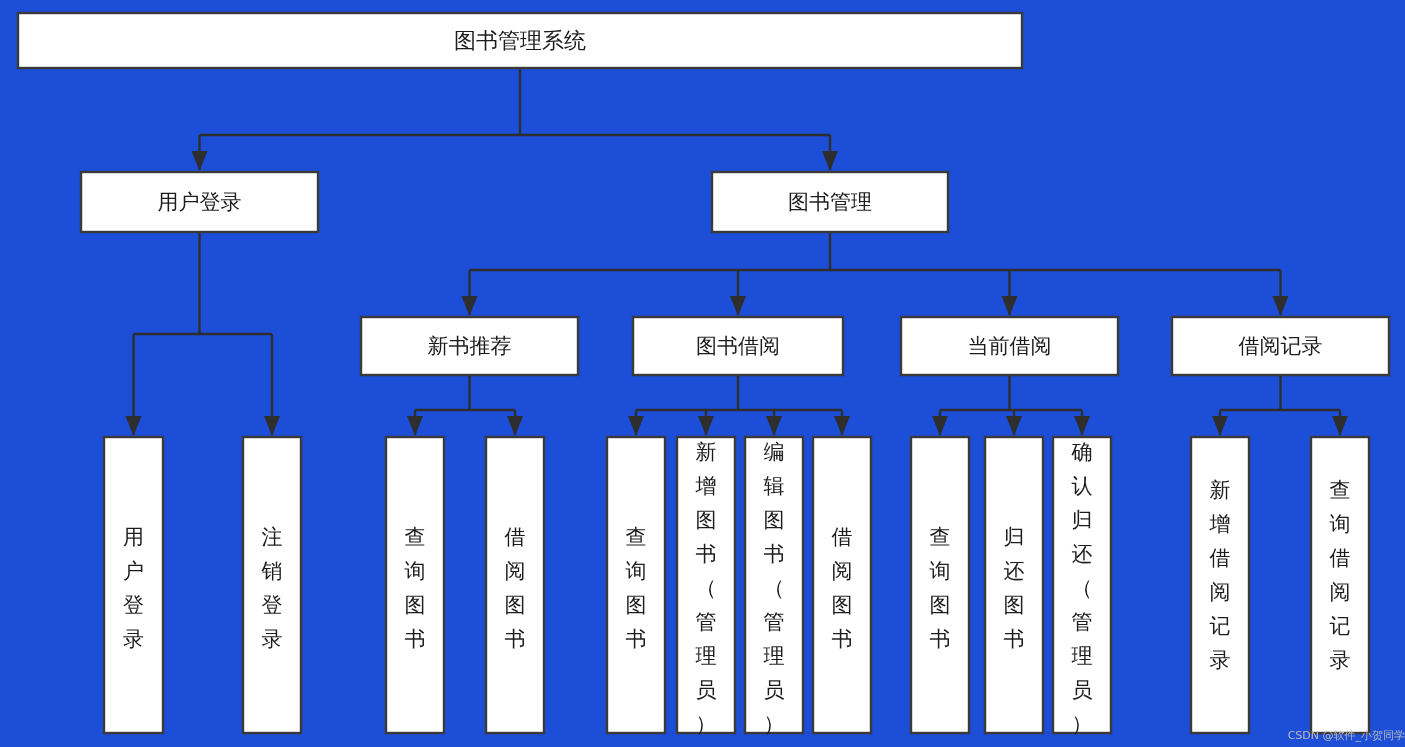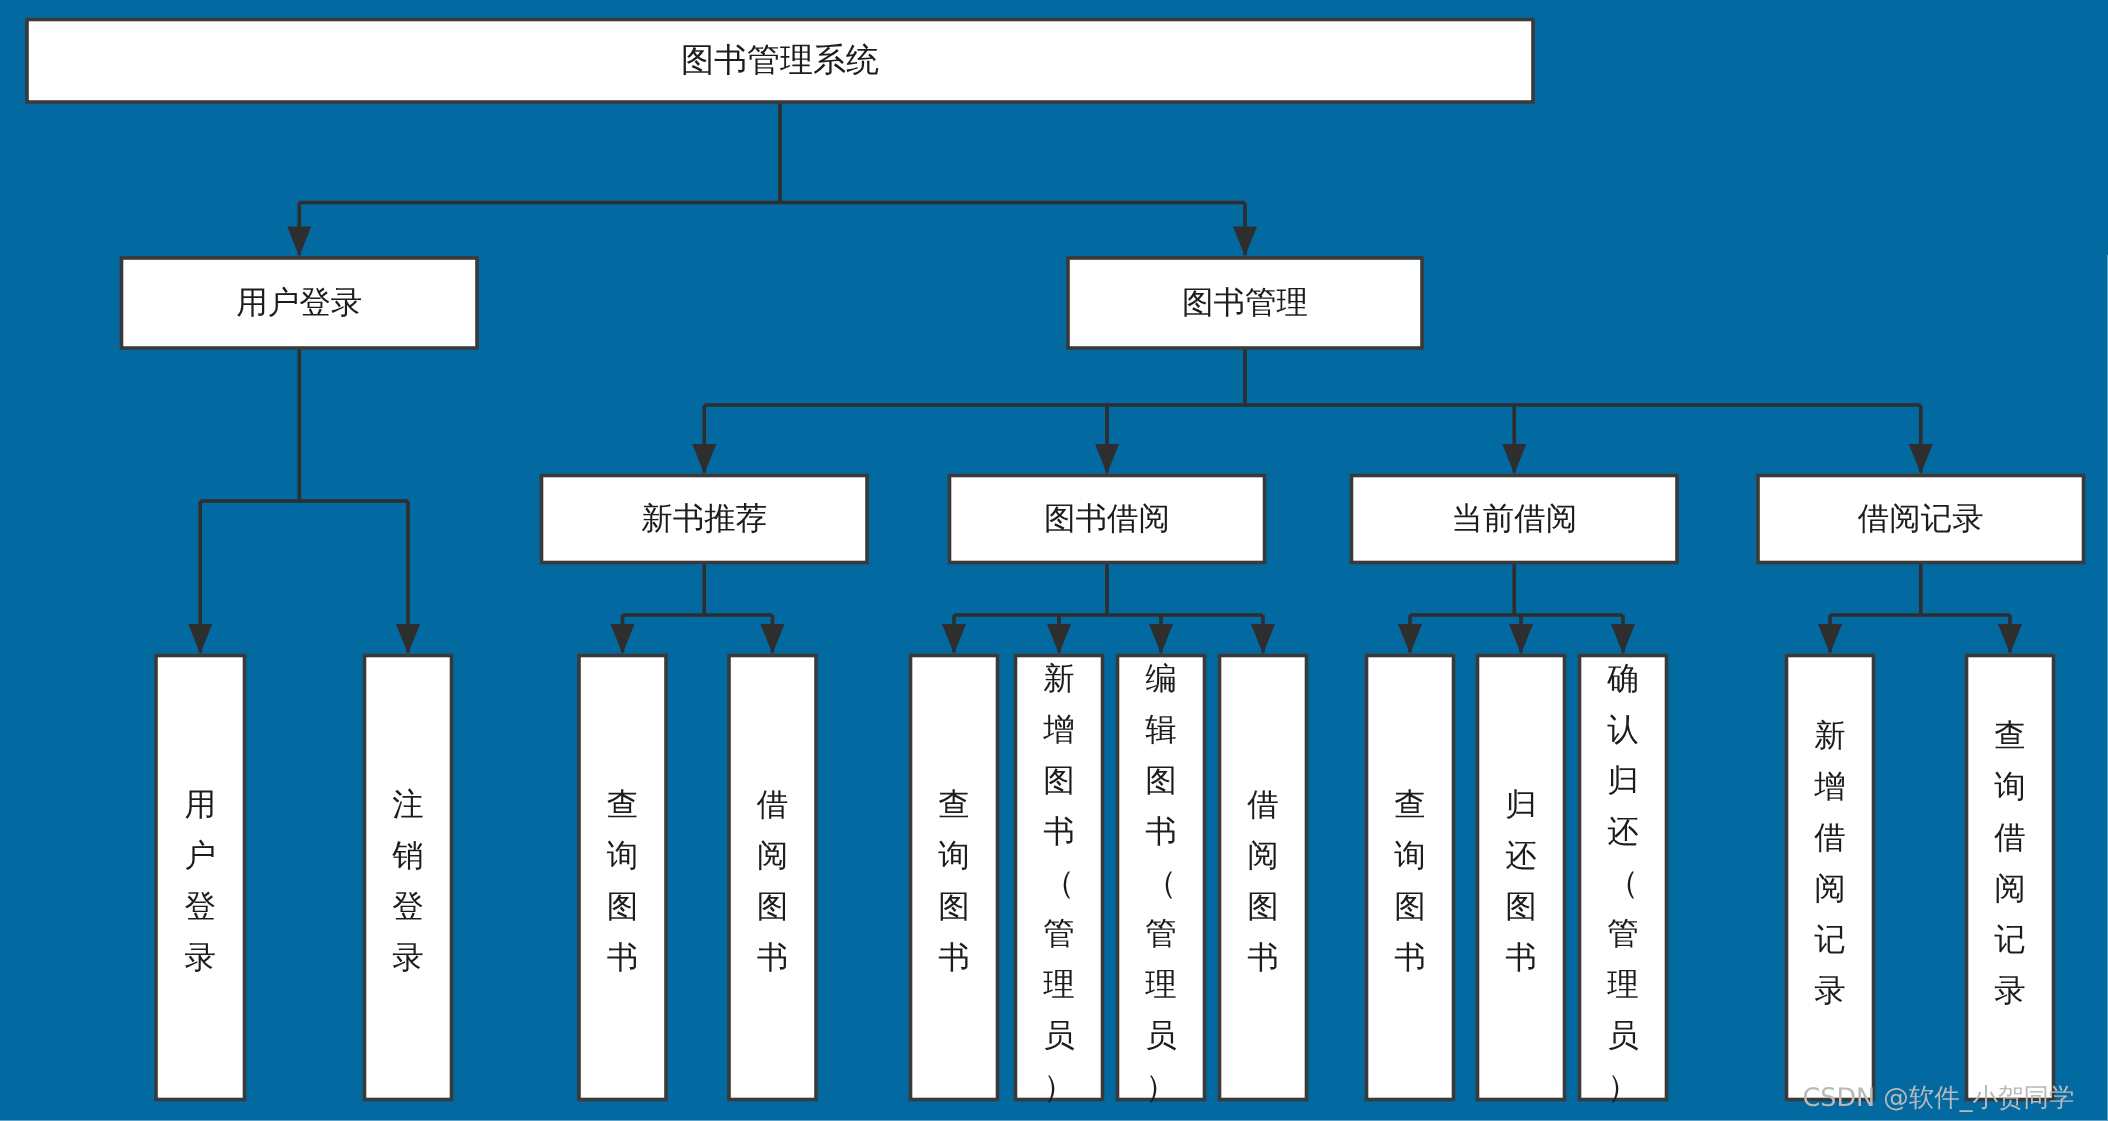--- a/index.html
+++ b/index.html
@@ -10,21 +10,21 @@
   body {
     width: 1405px;
     height: 747px;
     font-family: "DejaVu Sans", "Liberation Sans", sans-serif;
     overflow: hidden;
   }
   #diagram-root {
     position: relative;
     width: 1405px;
     height: 747px;
-    background: #0369a1;
+    background: #1d4ed8;
   }
   svg#flow-svg {
     position: absolute;
     left: 0;
     top: 0;
     width: 1405px;
     height: 747px;
   }
   .node-box {
     fill: #ffffff;
@@ -52,24 +52,24 @@
     stroke-width: 2.4;
     fill: none;
     stroke-linecap: butt;
   }
   .arrow-head {
     fill: #2e2e2e;
     stroke: none;
   }
   .watermark {
     position: absolute;
-    right: 22px;
+    right: 0;
     bottom: 4px;
     color: #b9b9b9;
-    font-size: 17px;
+    font-size: 11px;
     font-family: "DejaVu Sans", "Liberation Sans", sans-serif;
     white-space: nowrap;
     pointer-events: none;
   }
 </style>
 </head>
 <body>
 
 <div id="diagram-root">
   <svg id="flow-svg" viewBox="0 0 1405 747">

